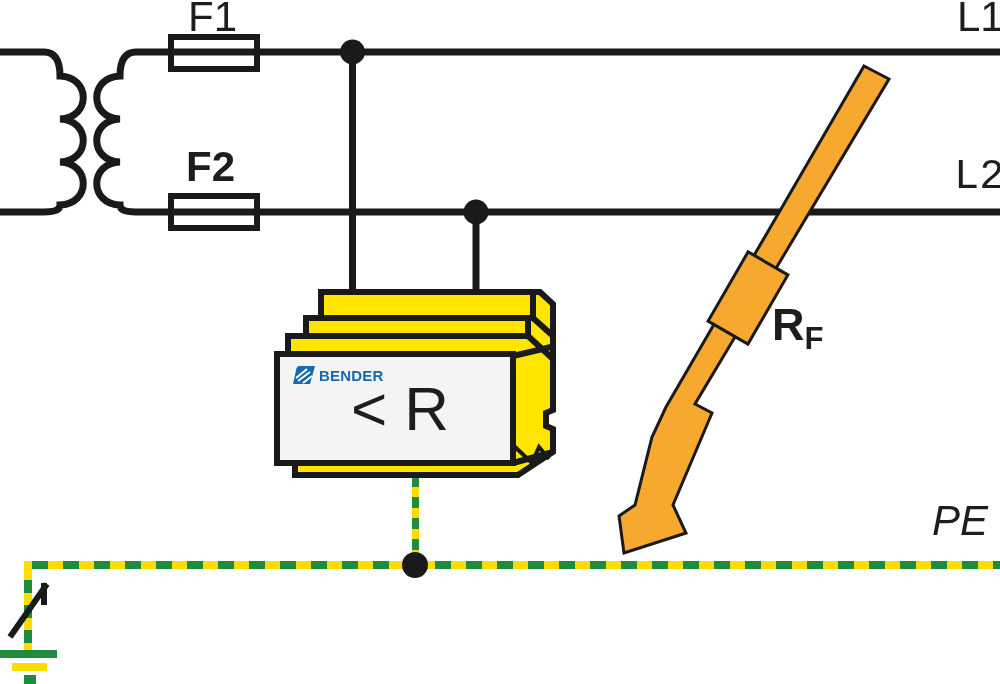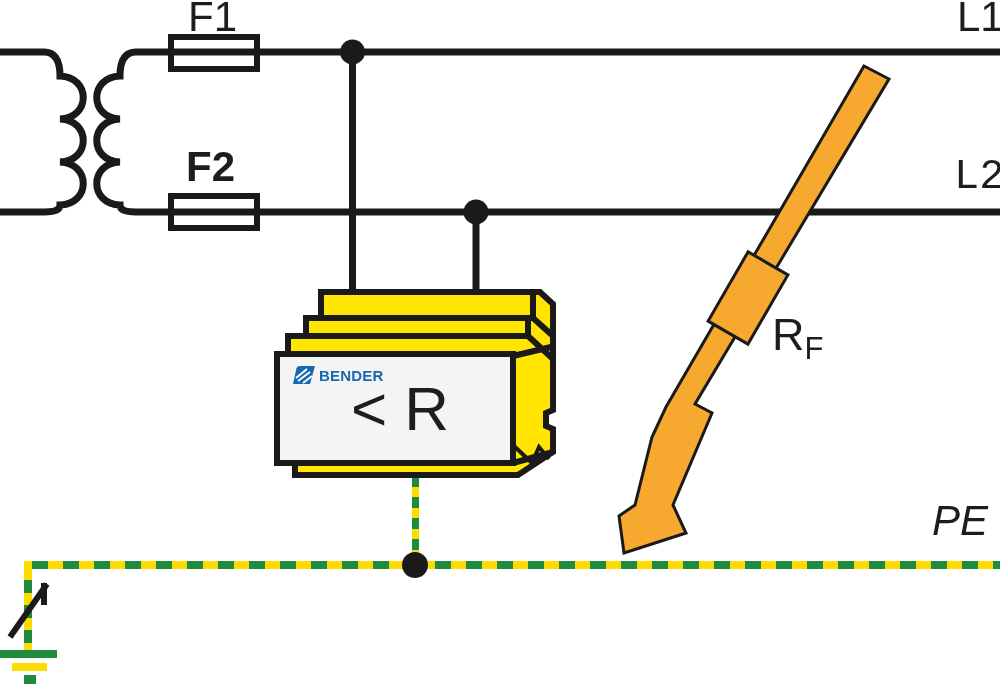--- a/index.html
+++ b/index.html
@@ -8,21 +8,21 @@
     font-family:"Liberation Sans", sans-serif;color:#1d1d1b;
   }
   #diagram-svg{position:absolute;left:0;top:0;}
   .lbl{position:absolute;line-height:1;white-space:pre;color:#1d1d1b;}
   .lbl-big{font-size:42px;font-weight:400;letter-spacing:0px;}
   #f1-label{left:188px;top:-4px;}
   #f2-label{left:186px;top:146px;font-weight:bold;}
   #l1-label{left:957px;top:-4px;}
   #l2-label{left:954px;top:156px;font-family:Liberation Mono, monospace;}
   #pe-label{left:932px;top:500px;font-style:italic;}
-  #rf-label{left:772px;top:312px;font-size:45px;}
+  #rf-label{left:772px;top:302px;font-size:45px;font-weight:bold;}
   #rf-label .sub{font-size:31px;display:inline-block;transform:translateY(9px);}
   #device-text{left:300px;top:378px;width:200px;text-align:center;font-size:62px;color:#1d1d1b;}
   #brand{position:absolute;left:291px;top:365px;display:flex;align-items:center;gap:4px;}
   #brand-text{font-size:15px;font-weight:bold;color:#1569b0;letter-spacing:0.2px;text-align:center;}
 </style>
 </head>
 <body>
 
 <div id="stage">
 

